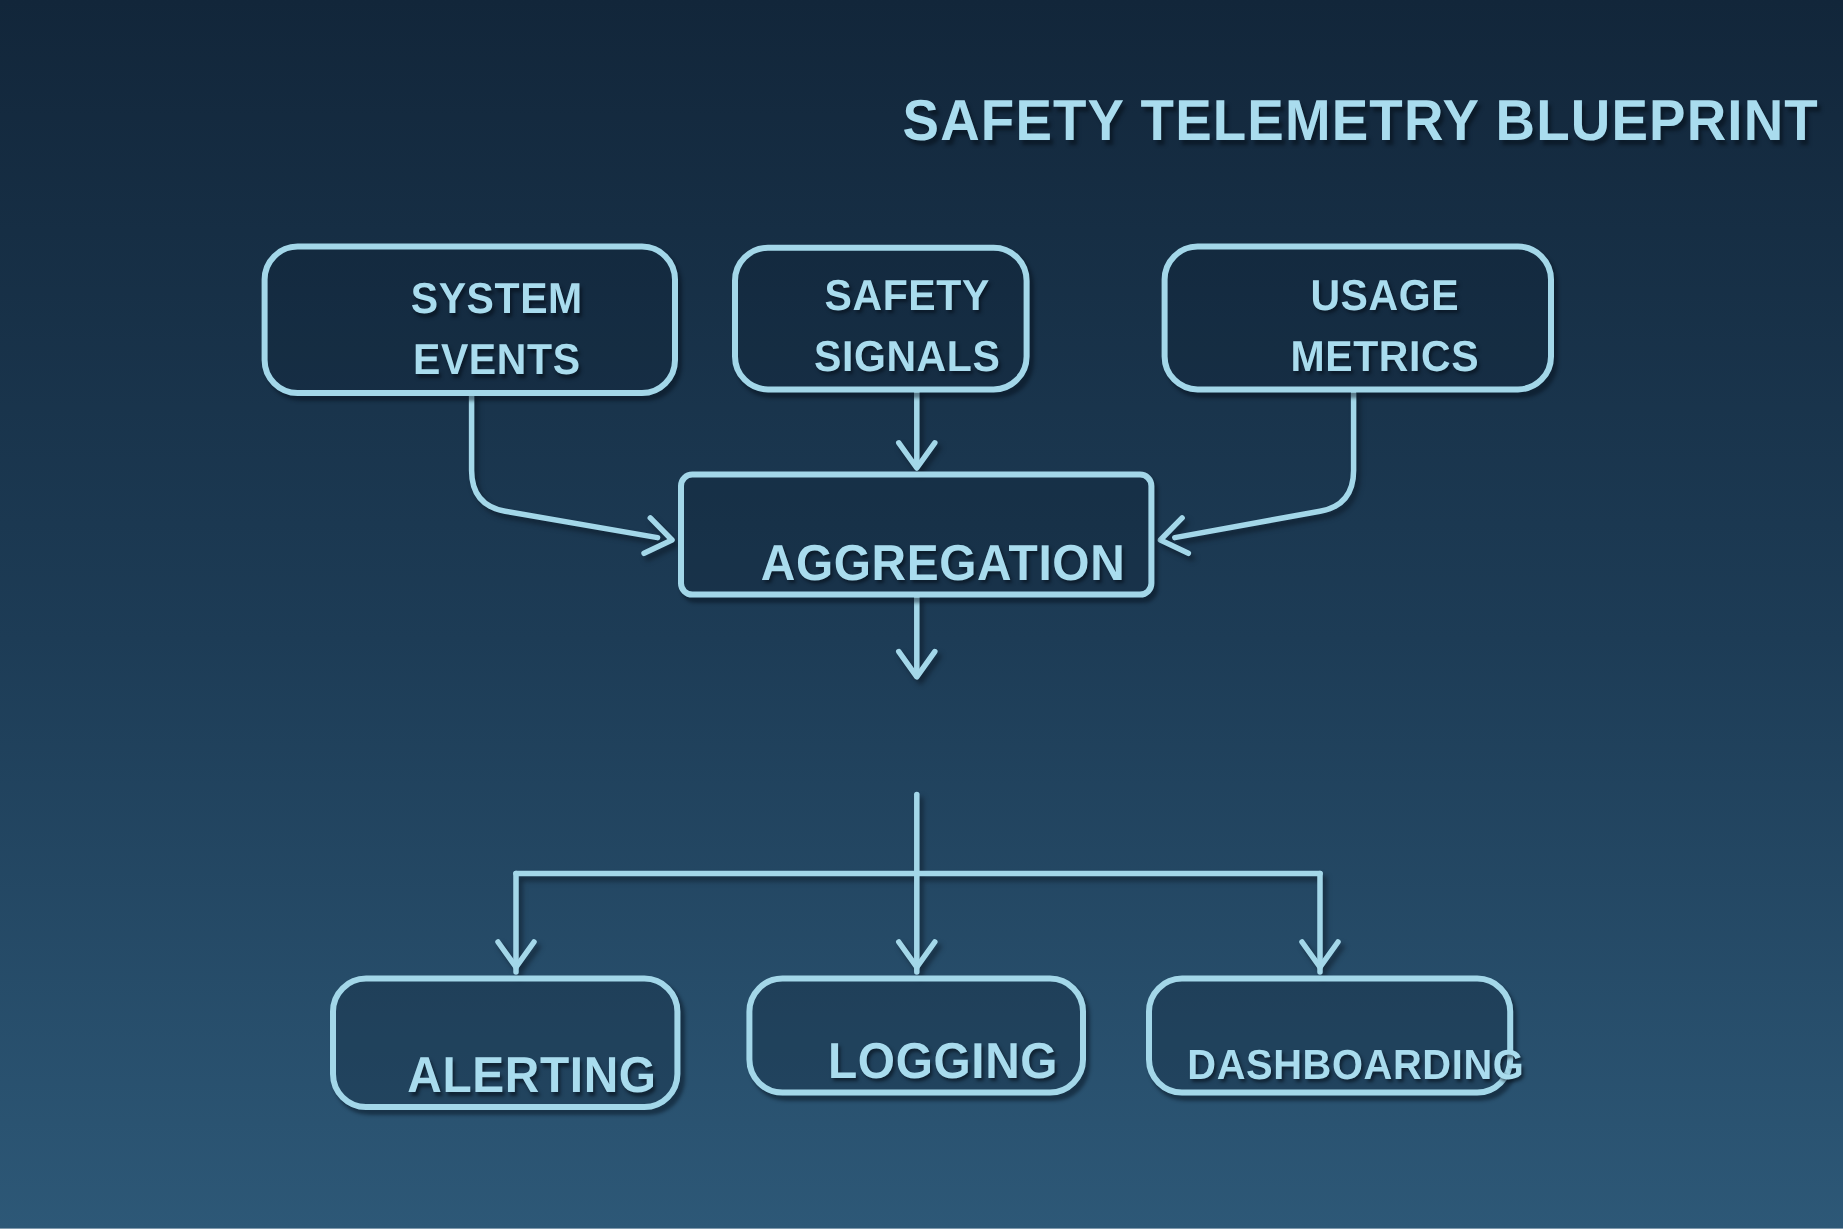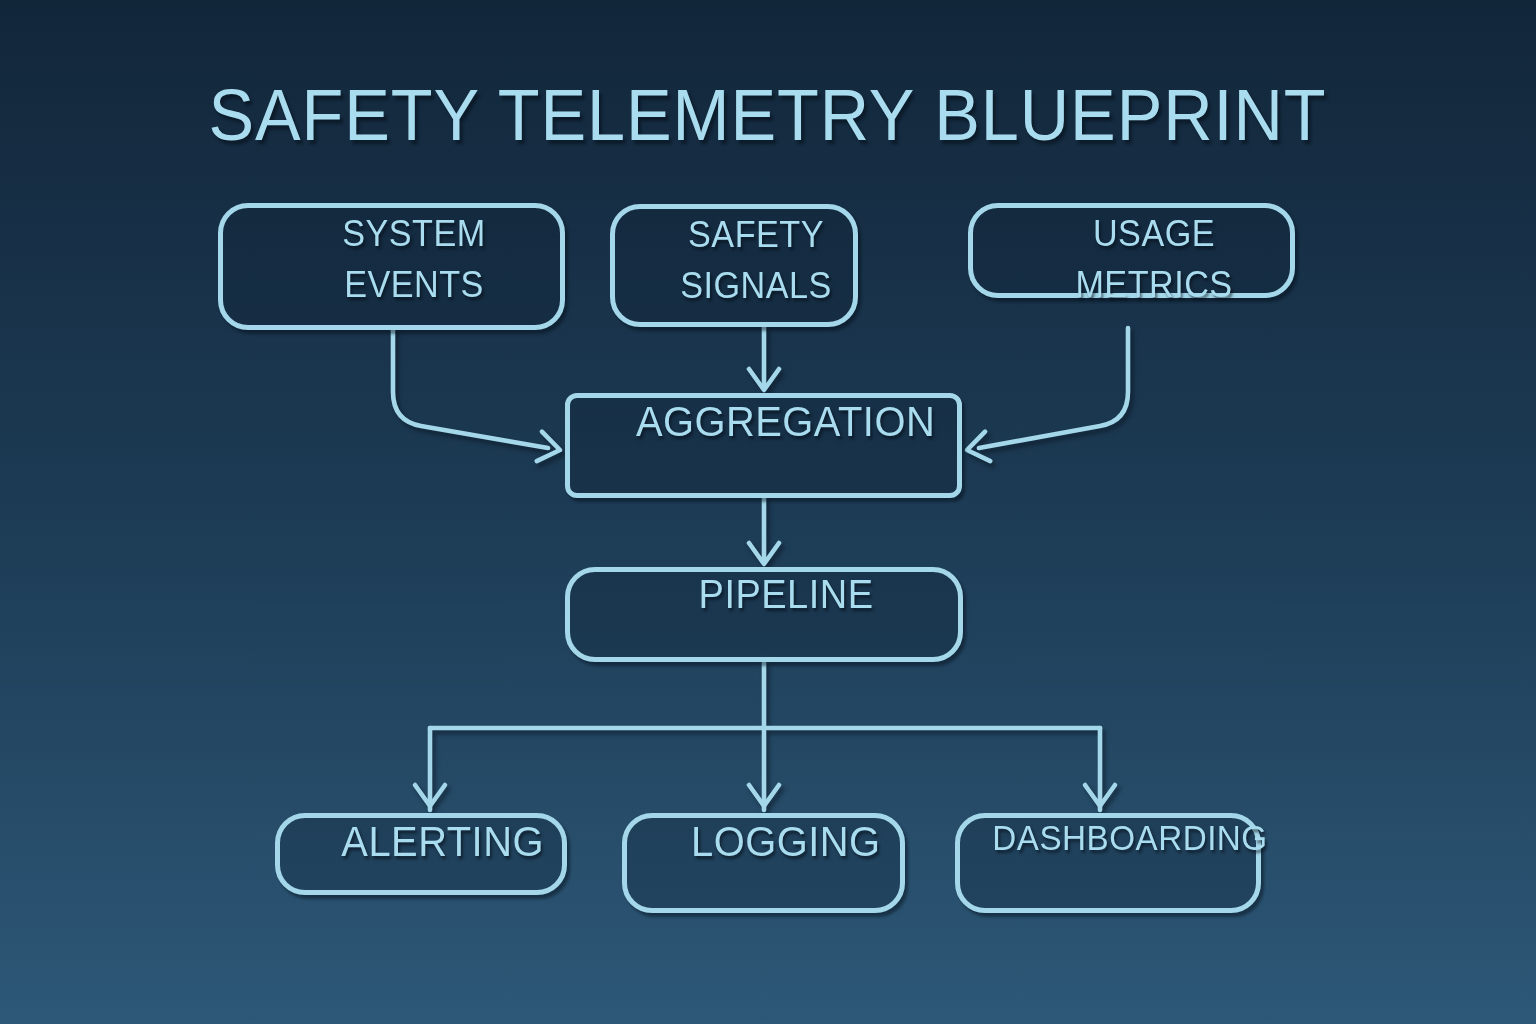--- a/index.html
+++ b/index.html
@@ -9,49 +9,49 @@
     --text:#a9dcee;
   }
   *{margin:0;padding:0;box-sizing:border-box;}
   html,body{width:1536px;height:1024px;overflow:hidden;}
   body{font-family:"Liberation Sans","DejaVu Sans",sans-serif;}
   .stage{
     position:relative;width:1536px;height:1024px;
     background:linear-gradient(180deg,var(--background-top) 0%, #1d3c56 52%, var(--background-bottom) 100%);
   }
   .title{
-    position:absolute;left:0;right:0;top:74px;text-align:center;
-    color:var(--text);font-weight:normal;font-size:72px;letter-spacing:1px;
+    position:absolute;left:0;right:0;top:74px;text-align:right;
+    color:var(--text);font-weight:bold;font-size:48px;letter-spacing:1px;
     text-shadow:3px 4px 3px rgba(5,14,24,0.55);
   }
   .title > span{display:inline-block;transform:scaleX(0.95);transform-origin:center;}
   .connectors{position:absolute;left:0;top:0;width:1536px;height:1024px;
     filter:drop-shadow(3px 4px 2px rgba(5,14,24,0.5));}
   .connectors path{fill:none;stroke:var(--stroke);stroke-width:4.6;stroke-linecap:round;stroke-linejoin:round;}
   .node{
-    position:absolute;display:flex;align-items:flex-start;justify-content:center;
+    position:absolute;display:flex;align-items:flex-end;justify-content:center;
     border:5px solid var(--stroke);border-radius:30px;
     background:rgba(14,32,50,0.28);
     box-shadow:3px 4px 3px rgba(5,14,24,0.45);
-    color:var(--text);font-weight:normal;text-align:center;padding-left:44px;
+    color:var(--text);font-weight:bold;text-align:center;padding-left:44px;
   }
   .node .label{
     display:inline-block;transform:scaleX(0.95);transform-origin:center;
     text-shadow:2px 3px 3px rgba(5,14,24,0.6);letter-spacing:0.5px;
   }
   
   .n-system-events  {left:218px;top:203px;width:347px;height:127px;font-size:36px;line-height:1.42;}
   .n-system-events .label, .n-safety-signals .label, .n-usage-metrics .label{max-width:240px;}
   .n-safety-signals {left:610px;top:204px;width:248px;height:123px;font-size:36px;line-height:1.42;}
-  .n-usage-metrics  {left:968px;top:203px;width:327px;height:95px;font-size:36px;line-height:1.42;}
+  .n-usage-metrics  {left:968px;top:203px;width:327px;height:124px;font-size:36px;line-height:1.42;}
   
   .n-aggregation    {left:565px;top:393px;width:397px;height:105px;font-size:42px;border-radius:12px;}
   .n-pipeline       {left:565px;top:567px;width:398px;height:95px;font-size:40px;}
   
-  .n-alerting       {left:275px;top:813px;width:292px;height:82px;font-size:42px;}
+  .n-alerting       {left:275px;top:813px;width:292px;height:112px;font-size:42px;}
   .n-logging        {left:622px;top:813px;width:283px;height:100px;font-size:42px;}
   .n-dashboarding   {left:955px;top:813px;width:306px;height:100px;font-size:35px;}
 </style>
 </head>
 <body>
 
 <div class="stage">
 
   <div class="title">
     <span>SAFETY TELEMETRY BLUEPRINT</span>
@@ -86,23 +86,20 @@
   </div>
   <div class="node n-safety-signals">
     <span class="label">SAFETY SIGNALS</span>
   </div>
   <div class="node n-usage-metrics">
     <span class="label">USAGE METRICS</span>
   </div>
   <div class="node n-aggregation">
     <span class="label">AGGREGATION</span>
   </div>
-  <div class="node n-pipeline">
-    <span class="label">PIPELINE</span>
-  </div>
   <div class="node n-alerting">
     <span class="label">ALERTING</span>
   </div>
   <div class="node n-logging">
     <span class="label">LOGGING</span>
   </div>
   <div class="node n-dashboarding">
     <span class="label">DASHBOARDING</span>
   </div>
 

